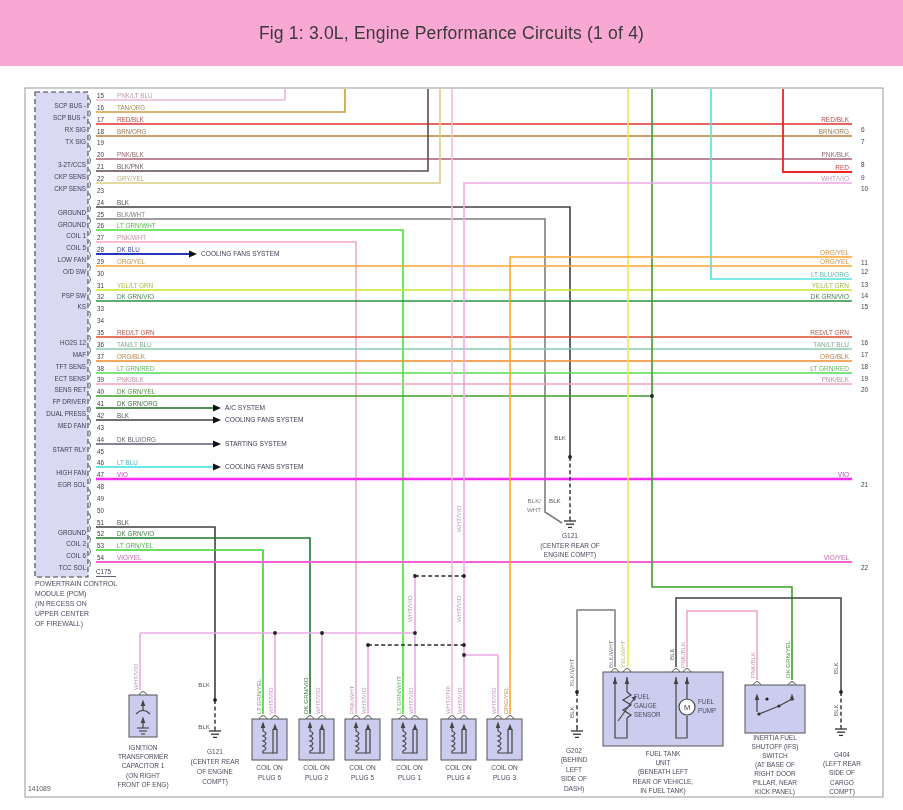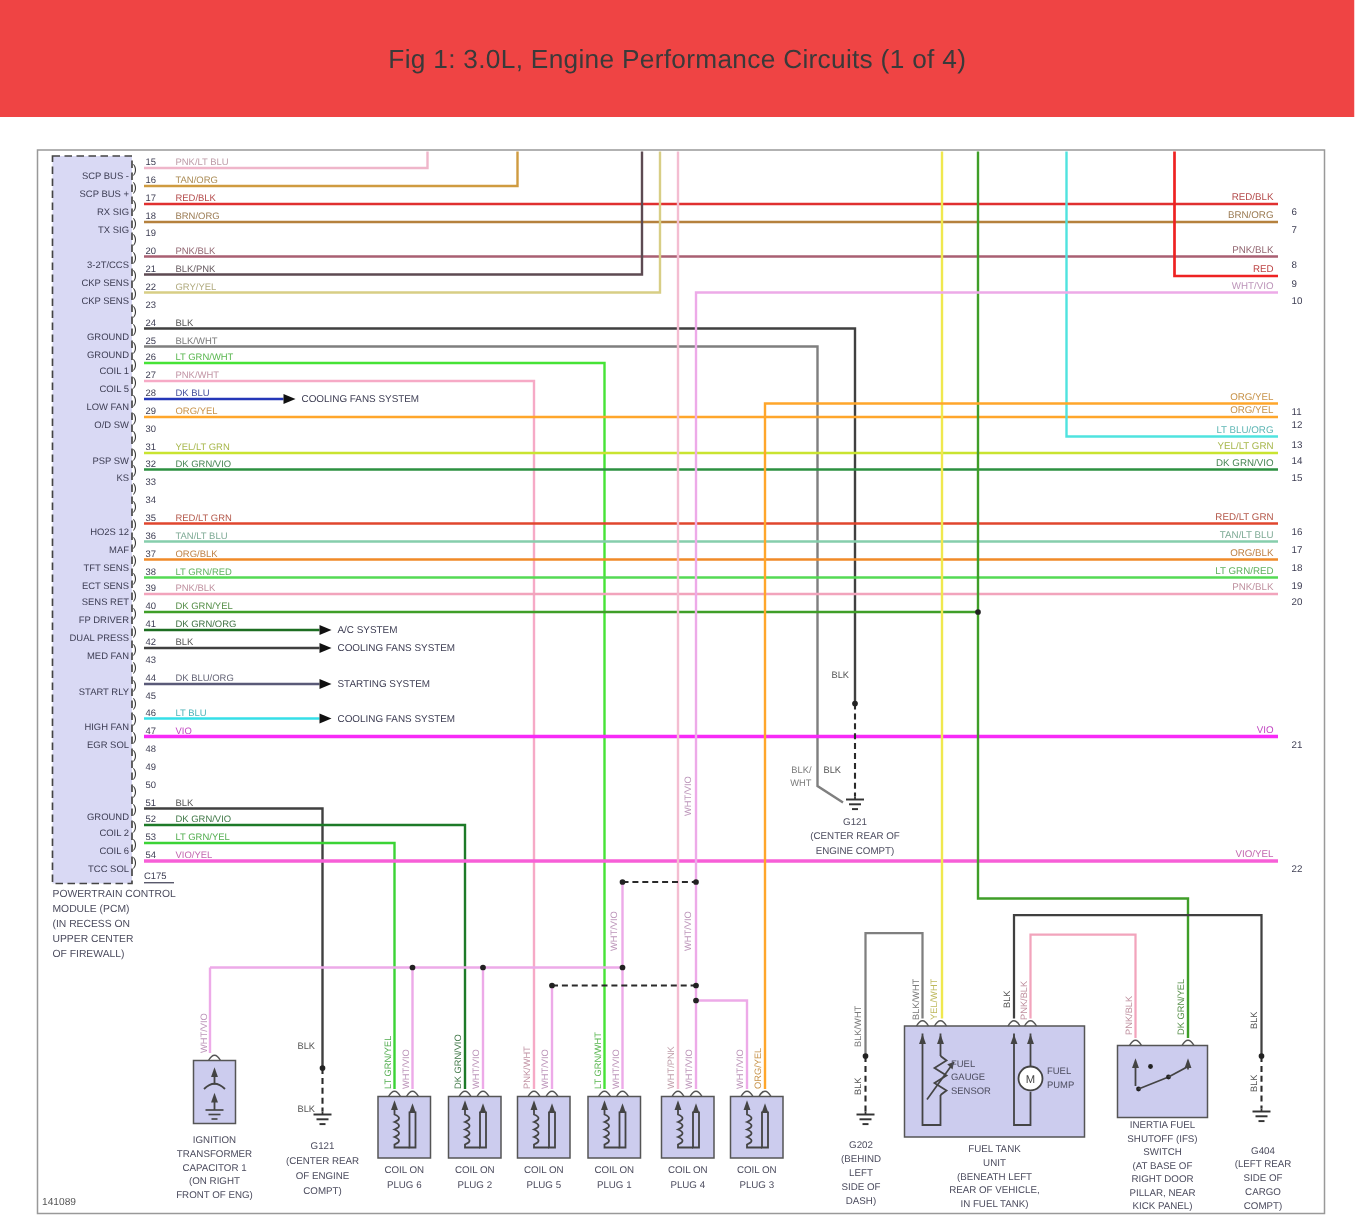--- a/index.html
+++ b/index.html
@@ -1,17 +1,17 @@
 <!DOCTYPE html>
 <html><head>
 <meta charset="utf-8">
 <style>
   html,body{margin:0;padding:0;background:#fff;}
   body{width:903px;height:810px;font-family:"Liberation Sans",sans-serif;position:relative;overflow:hidden;}
-  .hdr{width:903px;height:78px;background:#ef4444;display:flex;align-items:center;justify-content:center;}
+  .hdr{width:903px;height:66px;background:#f9a8d4;display:flex;align-items:center;justify-content:center;}
   .hdr .title{font-size:17.5px;color:#3a3a3a;letter-spacing:.2px;}
   svg{display:block;}
   svg text{font-family:"Liberation Sans",sans-serif;}
 </style>
 </head>
 <body>
 
 <div class="hdr">
   <div class="title">Fig 1: 3.0L, Engine Performance Circuits (1 of 4)</div>
 </div>

